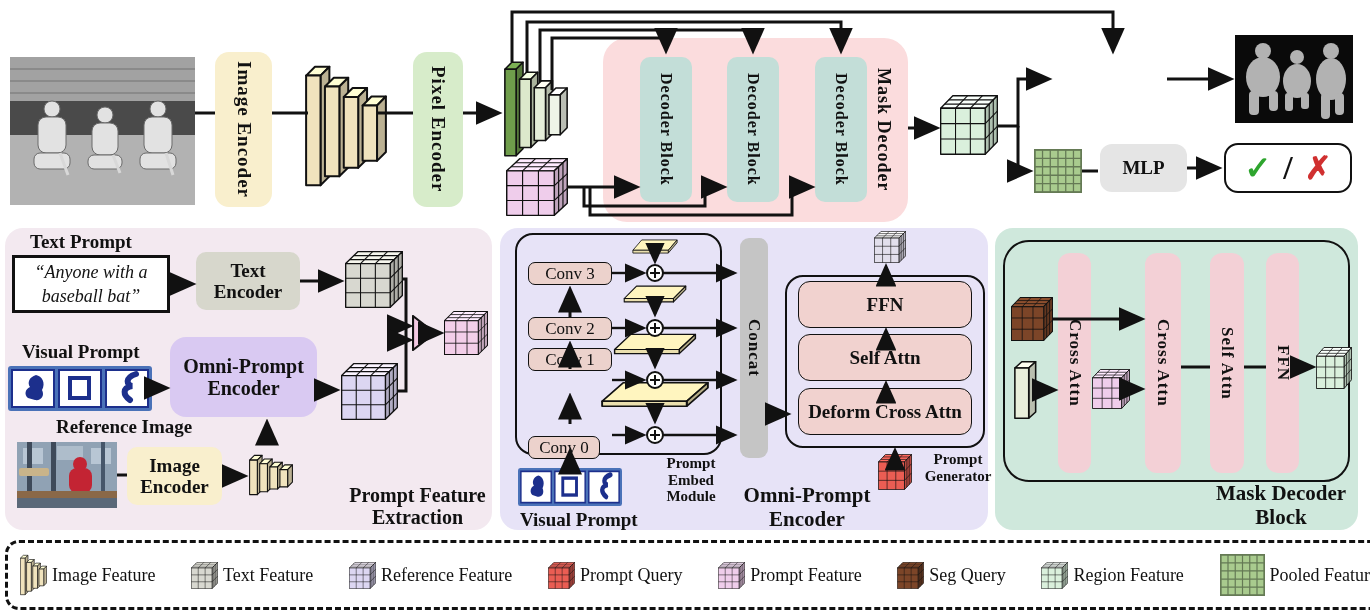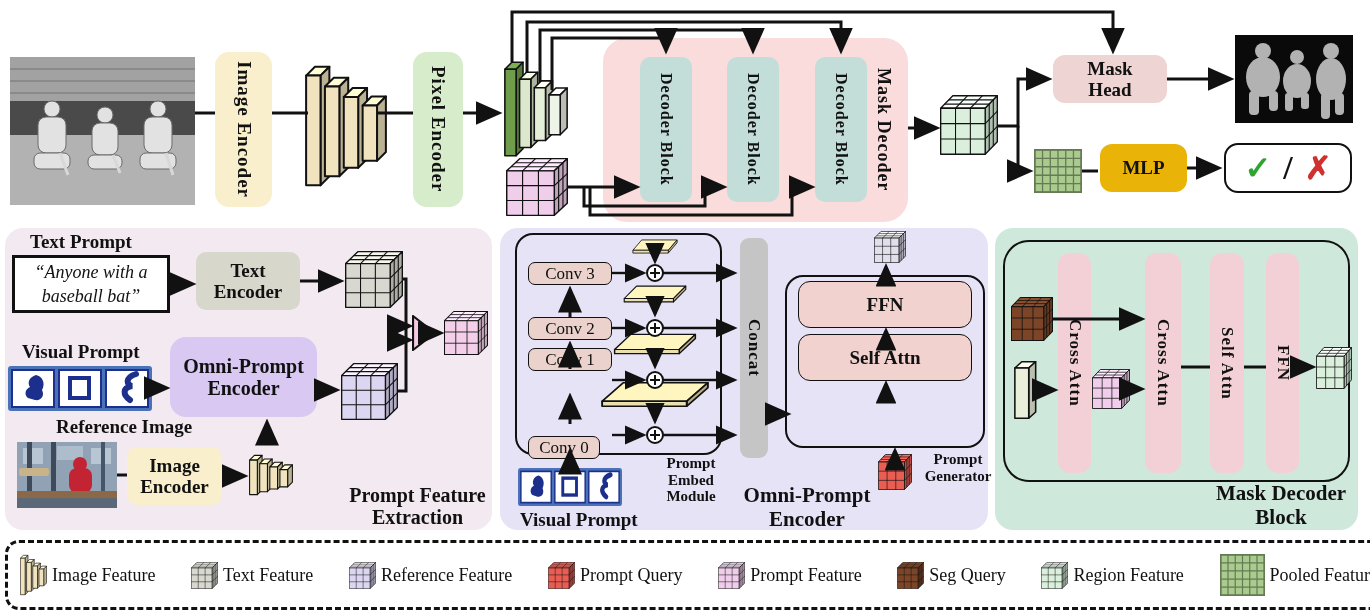--- a/index.html
+++ b/index.html
@@ -144,22 +144,20 @@
         <line x1="45" y1="19" x2="63" y2="1" stroke="#111" stroke-width="1.6"></line>
         <line x1="7" y1="13" x2="73" y2="13" stroke="#111" stroke-width="1.6"></line>
         <line x1="13" y1="7" x2="79" y2="7" stroke="#111" stroke-width="1.6"></line>
         <line x1="67" y1="41" x2="85" y2="23" stroke="#111" stroke-width="1.6"></line>
         <line x1="67" y1="63" x2="85" y2="45" stroke="#111" stroke-width="1.6"></line>
         <line x1="73" y1="13" x2="73" y2="79" stroke="#111" stroke-width="1.6"></line>
         <line x1="79" y1="7" x2="79" y2="73" stroke="#111" stroke-width="1.6"></line>
       </svg>
     </div>
 
-  <div class="abs hbox ml lay3" style="left:1053px;top:55px;width:114px;height:48px;background:#eed4d2;font-size:19px;border-radius:12px;">Mask
-Head</div>
 
   <div class="abs lay3" style="left:1235px;top:35px;width:118px;height:88px;">
     <svg viewBox="0 0 118 88" style="width:100%;height:100%">
       <rect x="0" y="0" width="118" height="88" fill="#0a0a0a"></rect>
       <g fill="#b2b2b2">
         <circle cx="28" cy="16" r="8"></circle>
           <ellipse cx="28" cy="42" rx="17" ry="20"></ellipse>
           <rect x="14" y="56" width="10" height="24" rx="4"></rect>
           <rect x="34" y="56" width="9" height="20" rx="4"></rect>
         <circle cx="62" cy="22" r="7"></circle>
@@ -182,21 +180,21 @@
         <line x1="30" y1="1" x2="30" y2="51" stroke="rgb(101,122,85)" stroke-width="1.6"></line>
         <line x1="39.666666666666664" y1="1" x2="39.666666666666664" y2="51" stroke="rgb(101,122,85)" stroke-width="1.6"></line>
         <line x1="49.333333333333336" y1="1" x2="49.333333333333336" y2="51" stroke="rgb(101,122,85)" stroke-width="1.6"></line>
         <line x1="1" y1="11" x2="59" y2="11" stroke="rgb(101,122,85)" stroke-width="1.6"></line>
         <line x1="1" y1="21" x2="59" y2="21" stroke="rgb(101,122,85)" stroke-width="1.6"></line>
         <line x1="1" y1="31" x2="59" y2="31" stroke="rgb(101,122,85)" stroke-width="1.6"></line>
         <line x1="1" y1="41" x2="59" y2="41" stroke="rgb(101,122,85)" stroke-width="1.6"></line>
       </svg>
     </div>
 
-  <div class="abs hbox lay3" style="left:1100px;top:144px;width:87px;height:48px;background:#eab308;font-size:19px;border-radius:12px;">MLP</div>
+  <div class="abs hbox lay3" style="left:1100px;top:144px;width:87px;height:48px;background:#e5e5e5;font-size:19px;border-radius:12px;">MLP</div>
 
   <div class="abs verdict lay3" style="left:1224px;top:143px;width:128px;height:50px;">
     <span style="color:#2ea52e;font-size:32px;font-weight:bold;">✓</span>
     <span style="color:#111;font-size:34px;font-weight:bold;">/</span>
     <span style="color:#d03030;font-size:32px;font-weight:bold;">✗</span>
   </div>
 
   <div class="abs ilabel lay3" style="left:30px;top:231px;font-size:19px;">Text Prompt</div>
 
   <div class="abs quotebox ml lay3" style="left:12px;top:255px;width:158px;height:58px;">“Anyone with a
@@ -365,20 +363,21 @@
     <rect x="2" y="24" width="80" height="6" fill="#eadfae" stroke="#111" stroke-linejoin="round" stroke-width="1.8"></rect>
       </svg>
     </div>
 
   <div class="abs vbox lay3" style="left:740px;top:238px;width:28px;height:220px;background:#c5c5c5;font-size:17px;border-radius:9px;">Concat</div>
 
   <div class="abs lay2" style="left:785px;top:275px;width:200px;height:173px;border:2.2px solid #111;border-radius:18px;"></div>
 
   <div class="abs hbox lay3" style="left:798px;top:281px;width:174px;height:47px;background:#f1d2cf;border:1.6px solid #111;border-radius:12px;font-size:19px;">FFN</div>
   <div class="abs hbox lay3" style="left:798px;top:334px;width:174px;height:47px;background:#f1d2cf;border:1.6px solid #111;border-radius:12px;font-size:19px;">Self Attn</div>
+  <div class="abs hbox lay3" style="left:798px;top:388px;width:174px;height:47px;background:#f1d2cf;border:1.6px solid #111;border-radius:12px;font-size:19px;">Deform Cross Attn</div>
 
   <div class="abs fig lay3" style="left:874px;top:231px;width:32px;height:32px;">
       <svg viewBox="0 0 86 86" preserveAspectRatio="none">
     <polygon points="1,19 19,1 85,1 67,19" fill="rgb(255,254,255)" stroke="#111" stroke-linejoin="round" stroke-width="2"></polygon>
     <polygon points="67,19 85,1 85,67 67,85" fill="rgb(181,178,189)" stroke="#111" stroke-linejoin="round" stroke-width="2"></polygon>
     <rect x="1" y="19" width="66" height="66" fill="#e2dfec" stroke="#111" stroke-linejoin="round" stroke-width="2"></rect>
         <line x1="23" y1="19" x2="23" y2="85" stroke="#111" stroke-width="1.6"></line>
         <line x1="45" y1="19" x2="45" y2="85" stroke="#111" stroke-width="1.6"></line>
         <line x1="1" y1="41" x2="67" y2="41" stroke="#111" stroke-width="1.6"></line>
         <line x1="1" y1="63" x2="67" y2="63" stroke="#111" stroke-width="1.6"></line>

